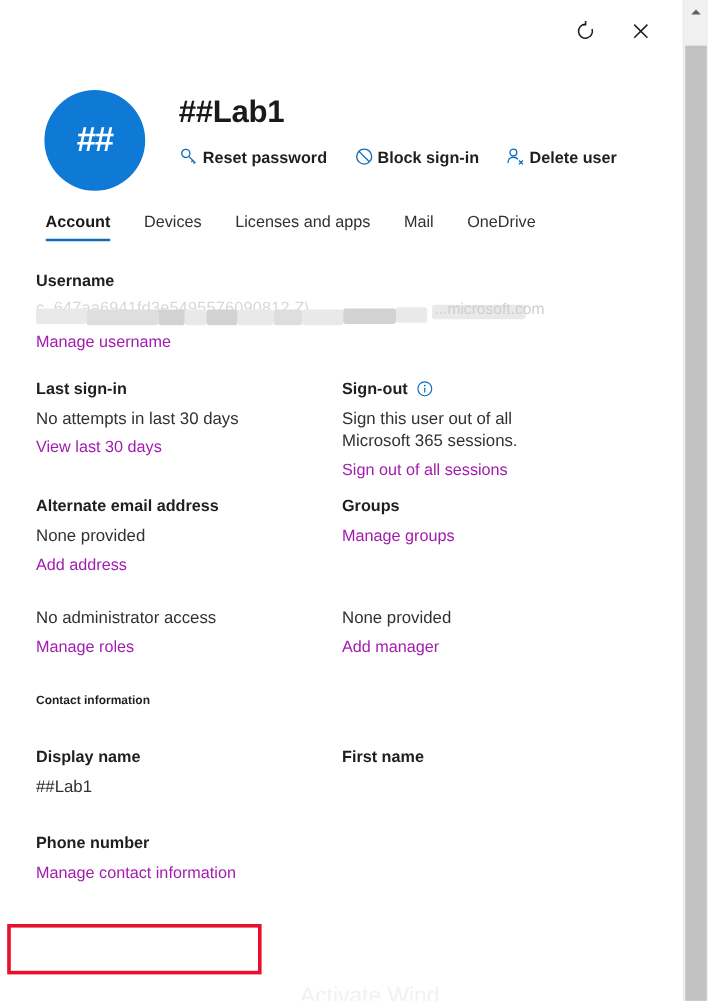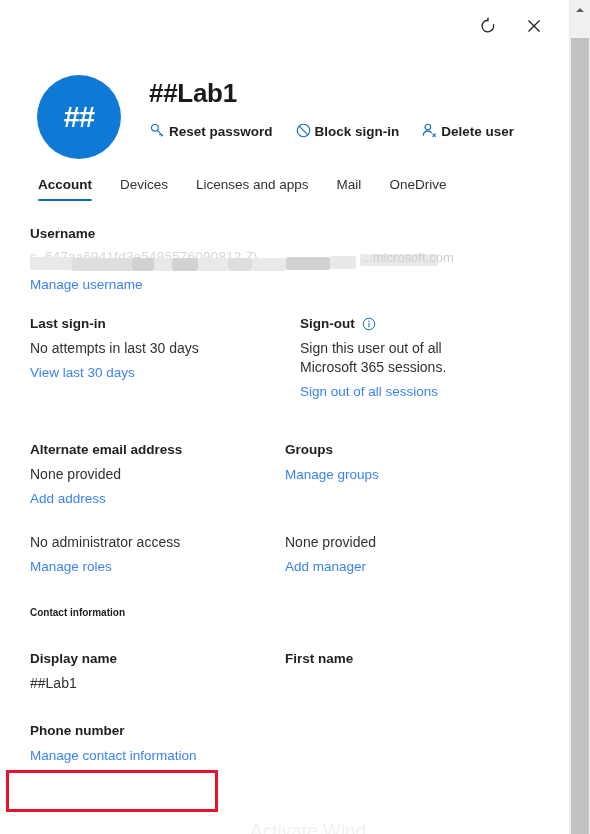--- a/index.html
+++ b/index.html
@@ -92,21 +92,21 @@
   .fld-label{
     font-size:13.5px;font-weight:bold;color:#201f1e;
     margin:0 0 7px 0;line-height:17px;
     display:flex;align-items:center;gap:7px;
   }
   .fld-value{
     font-size:14px;color:#323130;line-height:19px;margin:0 0 5px 0;
   }
   .fld-value.empty{min-height:19px;}
   .link{
-    font-size:13.5px;color:#3b82f6;line-height:19px;
+    font-size:13.5px;color:#a21caf;line-height:19px;
     cursor:pointer;display:inline-block;
   }
 
   
   .redacted{
     position:relative;height:22px;margin-bottom:4px;width:430px;
   }
   .redacted .ghost{
     position:absolute;top:0;left:0;
     font-size:13.5px;color:#d8d8d8;white-space:nowrap;
@@ -239,21 +239,21 @@
           <div class="smudge l" style="left:222px;top:9px;width:34px;height:13px;"></div>
           <div class="smudge d" style="left:256px;top:8px;width:44px;height:13px;"></div>
           <div class="smudge l" style="left:300px;top:7px;width:26px;height:13px;"></div>
           <div class="smudge l" style="left:330px;top:5px;width:78px;height:12px;"></div>
           <div class="tail">...microsoft.com</div>
         </div>
         <span class="link">Manage username</span>
       </div>
     </div>
 
-    <div class="row" style="margin-bottom:40px;gap:15px;">
+    <div class="row" style="margin-bottom:12px;">
       <div class="col">
         <div class="fld-label">Last sign-in</div>
         <div class="fld-value">No attempts in last 30 days</div>
         <span class="link">View last 30 days</span>
       </div>
       <div class="col right">
         <div class="fld-label">
           <span>Sign-out</span>
           <svg class="info-ico" viewBox="0 0 16 16">
             <circle cx="8" cy="8" r="6.6" fill="none" stroke="#0f6cbd" stroke-width="1.1"></circle>

